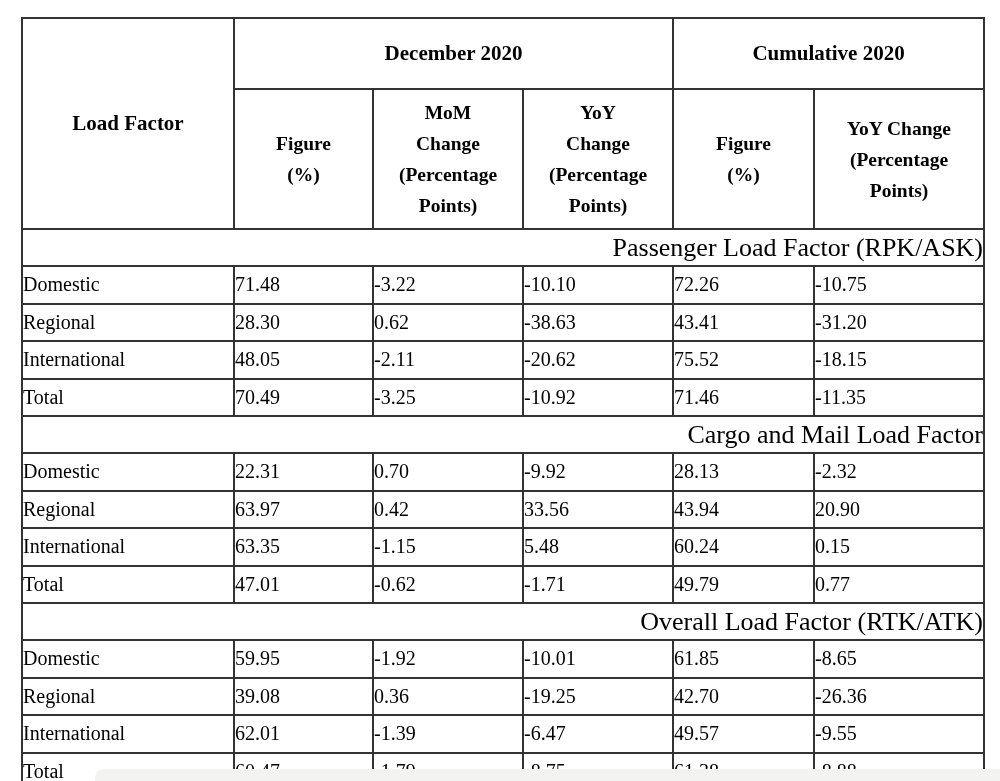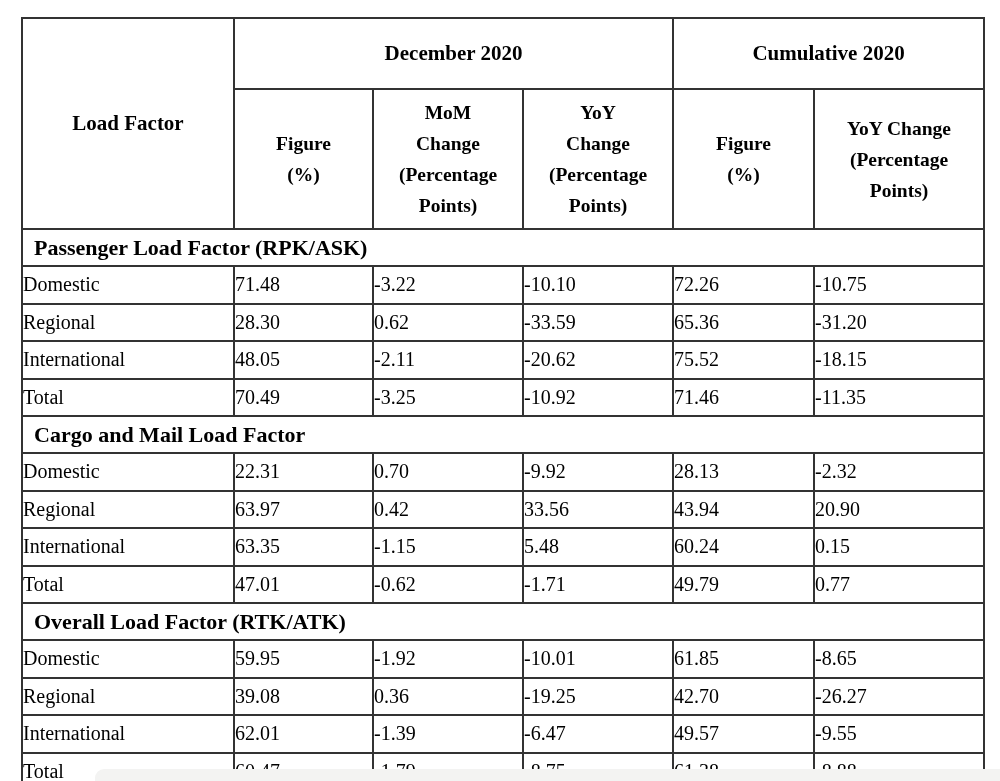--- a/index.html
+++ b/index.html
@@ -30,24 +30,24 @@
     background: #ffffff;
     font-size: 20px;
     vertical-align: middle;
   }
   tr.group-row th { height: 69px; font-size: 21px; font-weight: bold; text-align: center; }
   tr.sub-row th { height: 138px; font-weight: bold; text-align: center; font-size: 19.5px; }
   th.corner { font-weight: bold; text-align: center; font-size: 21px; }
   .hl { line-height: 31px; }
   tr.section-row td {
     height: 35px;
-    font-weight: bold;
-    text-align: left;
+    font-weight: normal;
+    text-align: right;
     padding-left: 11px;
-    font-size: 22px;
+    font-size: 26px;
   }
   tr.data-row td { height: 35.5px; }
   td.lbl { text-align: left; padding-left: 11px; margin-left: 29px; }
   td.num { text-align: left; padding-right: 11px; }
   .bottom-shade {
     position: absolute;
     left: 95px;
     right: 0;
     top: 769px;
     height: 12px;
@@ -112,22 +112,22 @@
         <td class="num">71.48</td>
         <td class="num">-3.22</td>
         <td class="num">-10.10</td>
         <td class="num">72.26</td>
         <td class="num">-10.75</td>
       </tr>
       <tr class="data-row">
         <td class="lbl">Regional</td>
         <td class="num">28.30</td>
         <td class="num">0.62</td>
-        <td class="num">-33.59</td>
-        <td class="num">65.36</td>
+        <td class="num">-38.63</td>
+        <td class="num">43.41</td>
         <td class="num">-31.20</td>
       </tr>
       <tr class="data-row">
         <td class="lbl">International</td>
         <td class="num">48.05</td>
         <td class="num">-2.11</td>
         <td class="num">-20.62</td>
         <td class="num">75.52</td>
         <td class="num">-18.15</td>
       </tr>
@@ -186,21 +186,21 @@
         <td class="num">-10.01</td>
         <td class="num">61.85</td>
         <td class="num">-8.65</td>
       </tr>
       <tr class="data-row">
         <td class="lbl">Regional</td>
         <td class="num">39.08</td>
         <td class="num">0.36</td>
         <td class="num">-19.25</td>
         <td class="num">42.70</td>
-        <td class="num">-26.27</td>
+        <td class="num">-26.36</td>
       </tr>
       <tr class="data-row">
         <td class="lbl">International</td>
         <td class="num">62.01</td>
         <td class="num">-1.39</td>
         <td class="num">-6.47</td>
         <td class="num">49.57</td>
         <td class="num">-9.55</td>
       </tr>
       <tr class="data-row">

